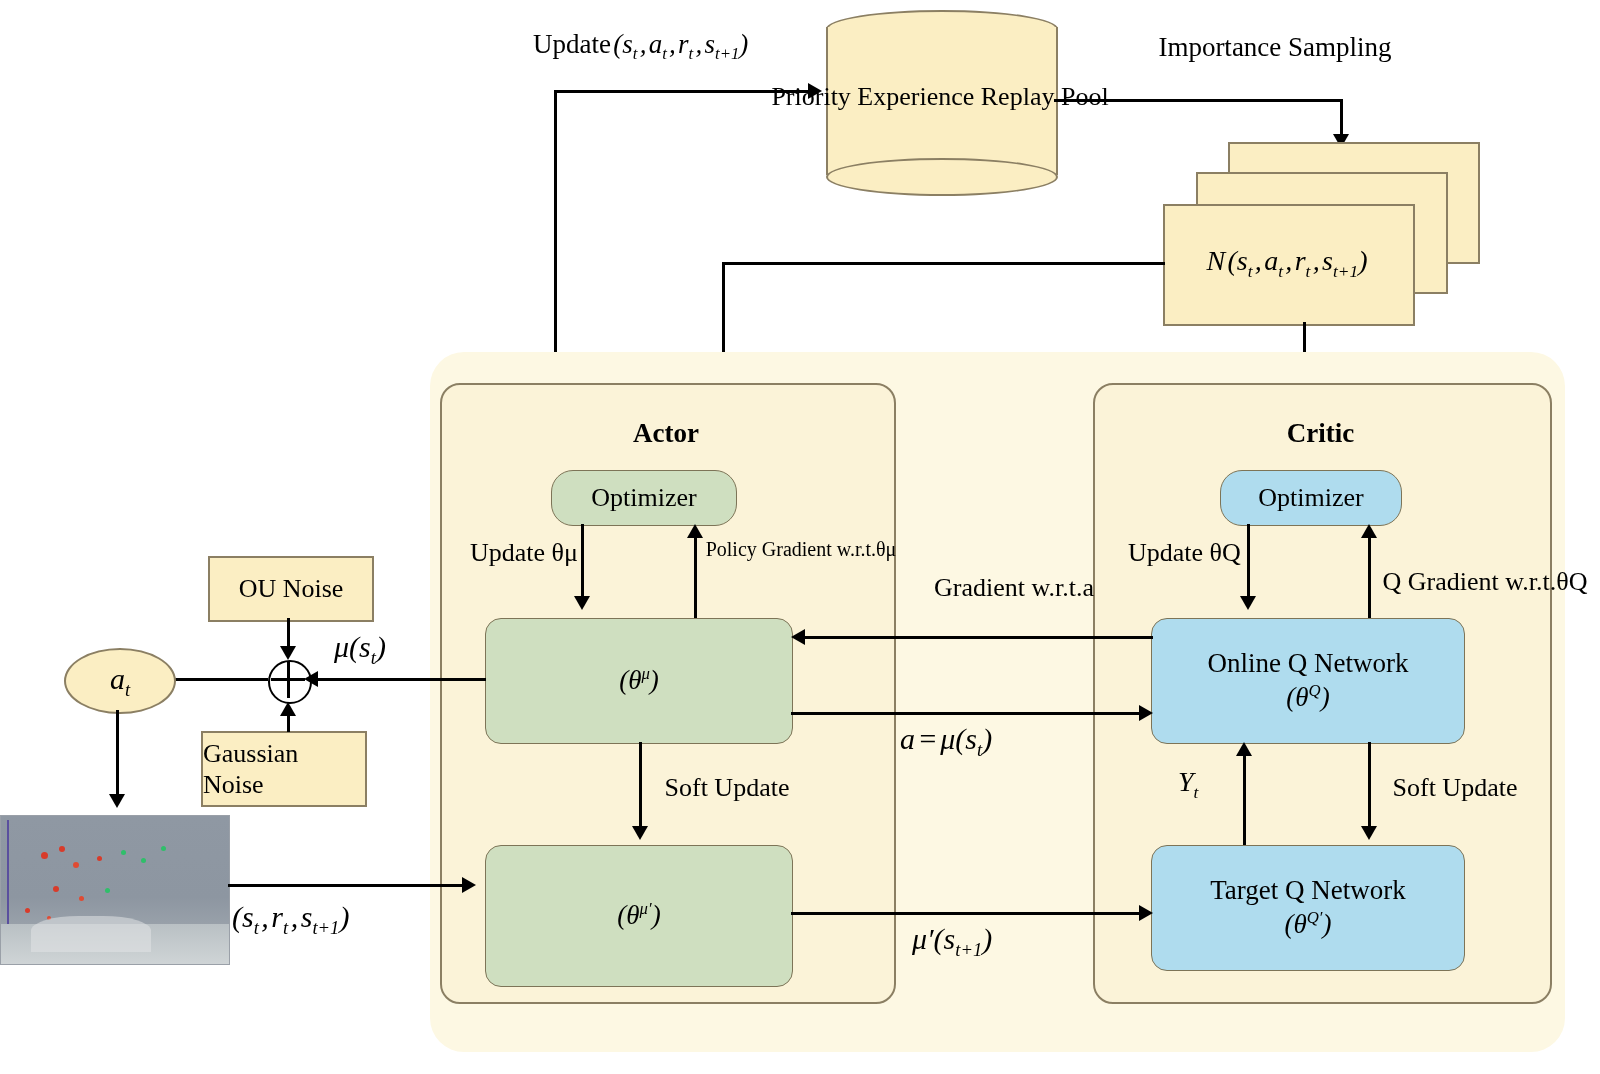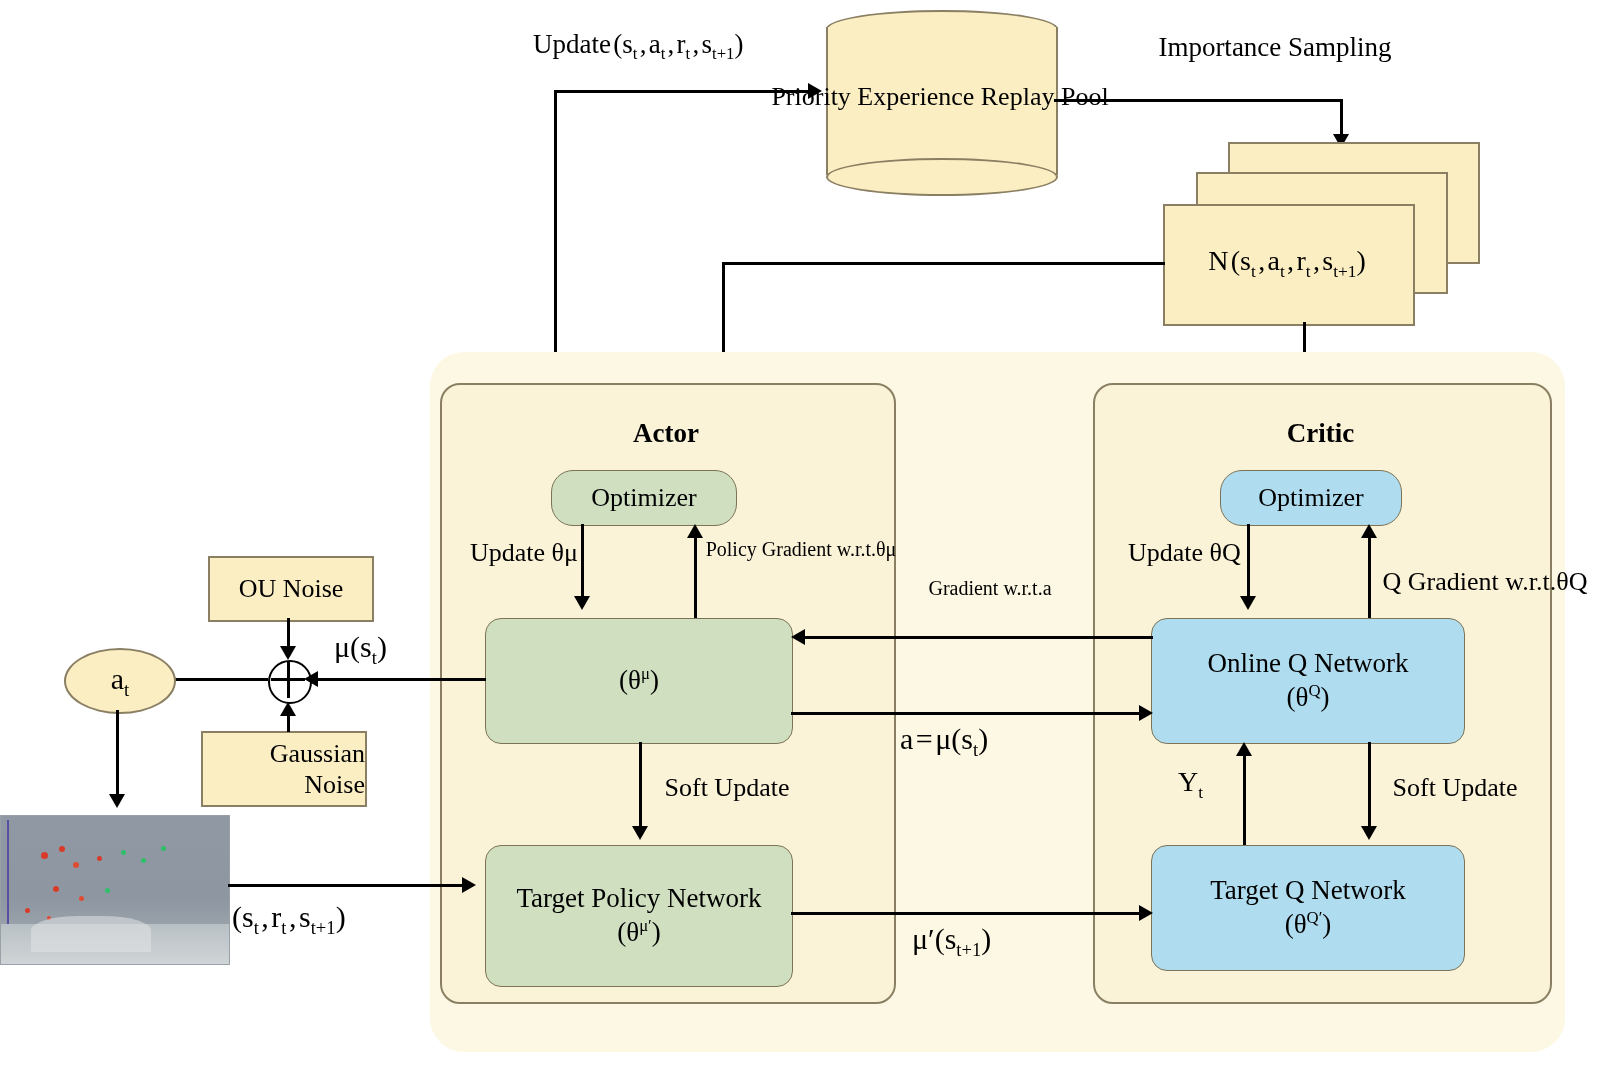--- a/index.html
+++ b/index.html
@@ -1,21 +1,21 @@
 <!DOCTYPE html>
 <html><head>
 <meta charset="utf-8">
 <style>
   html,body{margin:0;padding:0;background:#ffffff;}
   body{font-family:"Liberation Serif", serif; color:#000;}
   #stage{position:relative;width:1600px;height:1074px;overflow:hidden;background:#fff;}
   .abs{position:absolute;}
   .txt{white-space:nowrap;}
-  .ital{}
-  .center{display:flex;align-items:center;justify-content:center;text-align:right;}
+  .ital{font-style:italic;}
+  .center{display:flex;align-items:center;justify-content:center;text-align:left;}
 
   
   .outer-panel{
     left:430px;top:352px;width:1135px;height:700px;
     background:#fdf8e3;border-radius:34px;
   }
   
   .sub-panel{
     background:#fbf3d8;border:2px solid #8b7f63;border-radius:20px;
   }
@@ -114,21 +114,20 @@
 
   <div class="abs txt center" style="left:726px;top:500px;width:150px;height:100px;font-size:20px;line-height:1.28;">
     <span>Policy Gradient w.r.t.θμ</span>
   </div>
 
   <div class="abs green center" style="left:485px;top:618px;width:306px;height:124px;font-size:27px;line-height:1.25;flex-direction:column;">
     <div class="ital">(θ<sup>μ</sup>)</div>
   </div>
 
   <div class="abs green center" style="left:485px;top:845px;width:306px;height:140px;font-size:27px;line-height:1.25;flex-direction:column;">
-    <div style="padding:0 14px;">Target  Policy Network</div>
     <div class="ital">(θ<sup>μ′</sup>)</div>
   </div>
 
   <div class="abs ln vt" style="left:581px;top:524px;height:78px;"></div>
   <div class="abs head head-d" style="left:574px;top:596px;"></div>
 
   <div class="abs ln vt" style="left:694px;top:534px;height:84px;"></div>
   <div class="abs head head-u" style="left:687px;top:524px;"></div>
 
   <div class="abs ln vt" style="left:639px;top:742px;height:90px;"></div>
@@ -176,21 +175,21 @@
   </div>
 
   <div class="abs ln vt" style="left:1243px;top:752px;height:93px;"></div>
   <div class="abs head head-u" style="left:1236px;top:742px;"></div>
   <div class="abs txt" style="left:1178px;top:766px;font-size:28px;">
     <span class="ital">Y<sub>t</sub></span>
   </div>
 
   <div class="abs ln hz" style="left:805px;top:636px;width:348px;"></div>
   <div class="abs head head-l" style="left:791px;top:629px;"></div>
-  <div class="abs txt center" style="left:900px;top:548px;width:180px;height:80px;font-size:20px;line-height:1.3;">
+  <div class="abs txt center" style="left:924px;top:548px;width:180px;height:80px;font-size:26px;line-height:1.3;">
     <span>Gradient w.r.t.a</span>
   </div>
 
   <div class="abs ln hz" style="left:791px;top:712px;width:358px;"></div>
   <div class="abs head head-r" style="left:1139px;top:705px;"></div>
   <div class="abs txt" style="left:900px;top:722px;font-size:30px;">
     <span class="ital">a = μ(s<sub>t</sub>)</span>
   </div>
 
   <div class="abs ln hz" style="left:791px;top:912px;width:358px;"></div>

